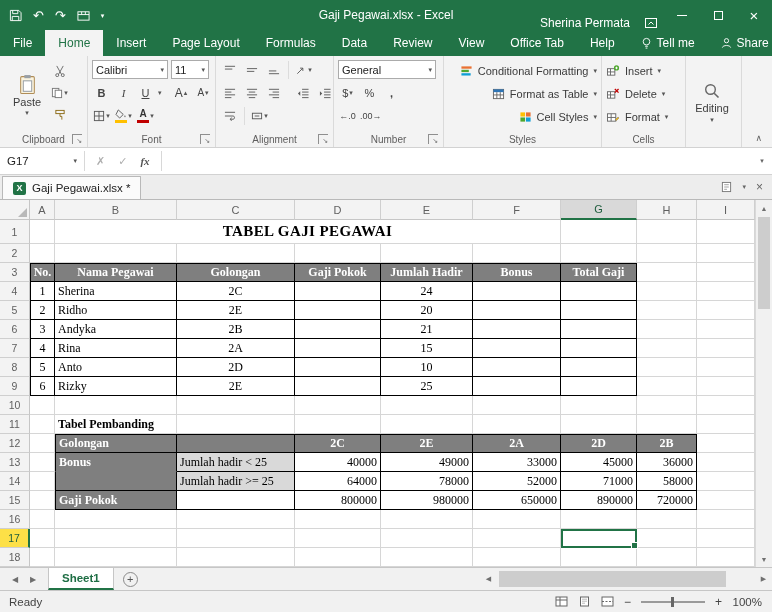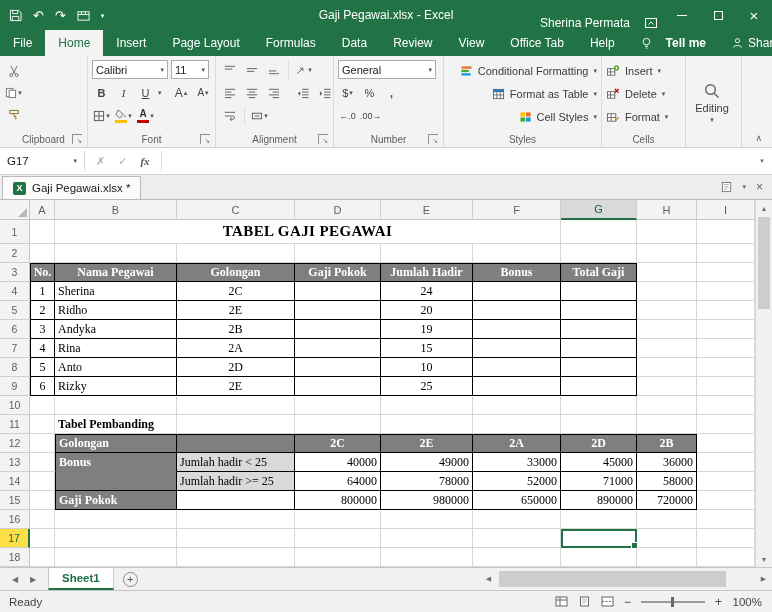--- a/index.html
+++ b/index.html
@@ -17,21 +17,21 @@
   .tb-ribopt{margin-right:6px;display:flex;align-items:center;}
   .winbtn{width:36px;height:30px;display:flex;align-items:center;justify-content:center;color:#fff;}
   .minbar{width:10px;height:1px;background:#fff;}
   .maxbox{width:9px;height:9px;border:1px solid #fff;}
   .closex{font-size:15px;line-height:1;}
 
   
   .tabrow{height:26px;background:#217346;display:flex;align-items:stretch;color:#fff;font-size:12px;flex:0 0 auto;}
   .rtab{display:flex;align-items:center;padding:0 13px;white-space:nowrap;}
   .rtab.active{background:#F3F3F3;color:#217346;}
-  .rtab.tellme{gap:14px;font-weight:bold;}
+  .rtab.tellme{gap:5px;}
   .rtab.share{margin-left:auto;gap:5px;margin-right:4px;}
 
   
   .ribbon{height:92px;background:#F3F3F3;border-bottom:1px solid #D2D2D2;display:flex;flex:0 0 auto;}
   .rgrp{display:flex;flex-direction:column;border-right:1px solid #DADADA;padding:3px 4px 0;flex:0 0 auto;}
   .rgrp-body{flex:1;display:flex;}
   .rgrp-label{height:16px;display:flex;align-items:center;justify-content:center;font-size:10px;color:#5e5d5d;position:relative;}
   .launcher{position:absolute;right:1px;bottom:3px;width:10px;height:10px;border-left:1px solid #8f8f8f;border-top:1px solid #8f8f8f;font-size:7px;color:#6f6f6f;display:flex;align-items:flex-end;justify-content:flex-end;line-height:1;}
   .rcol{display:flex;flex-direction:column;}
   .rrow{height:23px;display:flex;align-items:center;gap:3px;}
@@ -191,20 +191,31 @@
           </svg>
       </span>
       <span>Share</span>
     </span>
   </div>
 
   <div class="ribbon">
 
     <div class="rgrp" style="width:88px">
       <div class="rgrp-body">
+        <div class="bigbtn">
+          <span>
+            <svg width="19" height="21" viewBox="0 0 18 20">
+                <rect x="2.5" y="2.5" width="13" height="16" rx="1" fill="#FBF4DF" stroke="#B08D57"></rect>
+                <rect x="6" y="1" width="6" height="3" fill="#9aa0a6"></rect>
+                <rect x="5" y="6.5" width="8" height="10" fill="#fff" stroke="#9aa0a6"></rect>
+              </svg>
+          </span>
+          <span>Paste</span>
+          <span class="rcaret">▾</span>
+        </div>
         <div class="rcol" style="justify-content:flex-start;gap:3px;padding-top:2px">
           <span class="rbtn">
             <svg width="12" height="12" viewBox="0 0 13 13">
                 <path d="M3 1l5 9M10 1L5 10" stroke="#666" fill="none"></path>
                 <circle cx="3.5" cy="11" r="1.6" fill="none" stroke="#666"></circle>
                 <circle cx="9.5" cy="11" r="1.6" fill="none" stroke="#666"></circle>
               </svg>
           </span>
           <span class="rbtn">
             <svg width="12" height="12" viewBox="0 0 13 13">
@@ -601,21 +612,21 @@
         <div class="c wG bb"></div>
         <div class="c wH"></div>
           <div class="c wI"></div>
       </div>
       <div class="row">
         <div class="rh">6</div>
         <div class="c wA bb bl ctr">3</div>
         <div class="c wB bb">Andyka</div>
         <div class="c wC bb ctr">2B</div>
         <div class="c wD bb"></div>
-        <div class="c wE bb ctr">19</div>
+        <div class="c wE bb ctr">21</div>
         <div class="c wF bb"></div>
         <div class="c wG bb"></div>
         <div class="c wH"></div>
           <div class="c wI"></div>
       </div>
       <div class="row">
         <div class="rh">7</div>
         <div class="c wA bb bl ctr">4</div>
         <div class="c wB bb">Rina</div>
         <div class="c wC bb ctr">2A</div>

